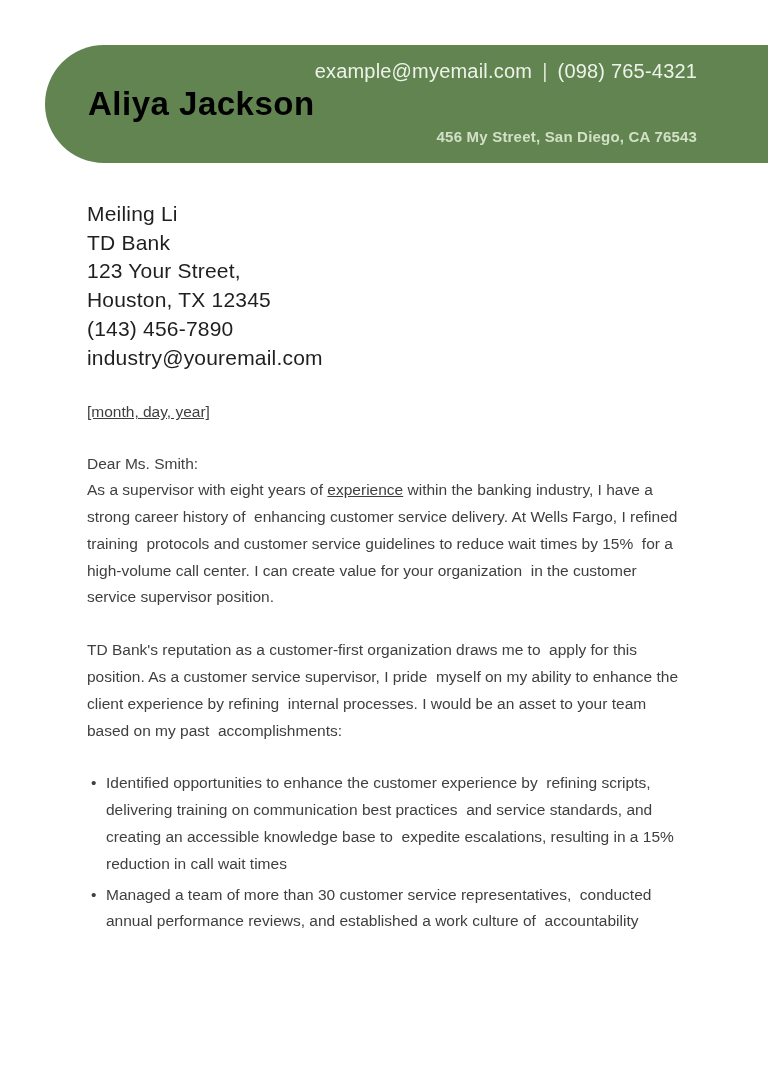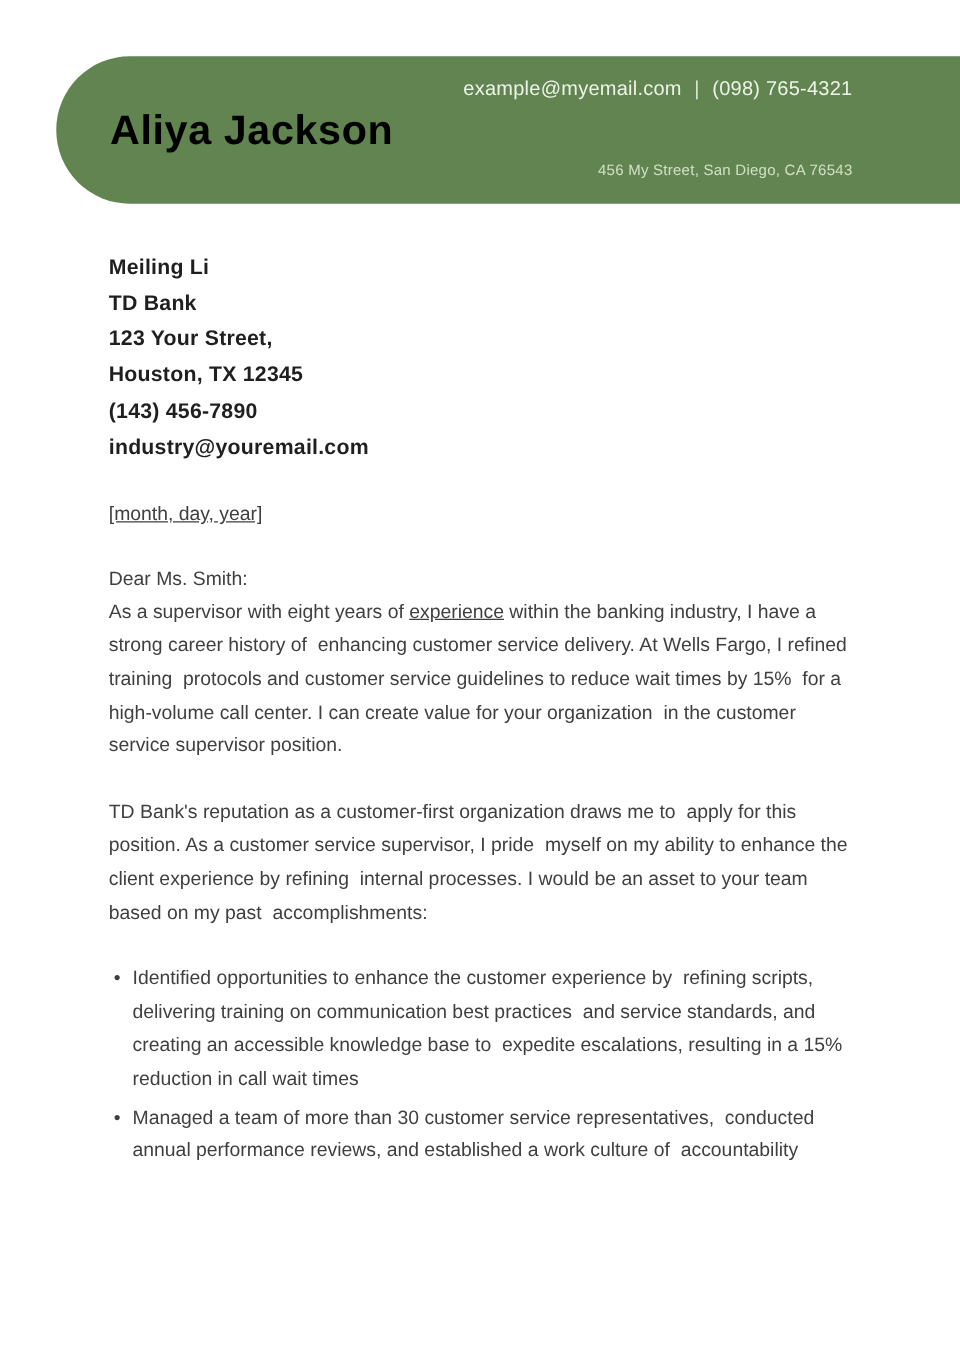--- a/index.html
+++ b/index.html
@@ -33,46 +33,47 @@
     font-weight: 700;
     letter-spacing: 0.5px;
     white-space: nowrap;
   }
   .banner-contact {
     text-align: right;
     white-space: pre;
   }
   .contact-line1 {
     color: #eef3e9;
-    font-size: 16px;
+    font-size: 20px;
     line-height: 29px;
     letter-spacing: 0.2px;
     text-align: center;
   }
   .contact-sep { margin: 0 10px; color: #dbe6d2; }
   .contact-line2 {
     color: #d2e0c6;
-    font-size: 12px;
+    font-size: 15px;
     line-height: 29px;
     letter-spacing: 0.2px;
+    font-weight: bold;
   }
   
   .content {
     position: absolute;
     top: 200px;
     left: 87px;
     width: 600px;
     color: #3f3f3f;
     font-size: 15.5px;
   }
   .recipient-block { margin-bottom: 26px; }
   .recipient-line {
-    font-weight: 700;
+    font-weight: 400;
     color: #1f1f1f;
-    font-size: 17px;
+    font-size: 21px;
     line-height: 28.7px;
     letter-spacing: 0.2px;
   }
   .date-line {
     line-height: 27px;
     margin-bottom: 25px;
     white-space: pre-wrap;
     text-decoration: underline;
   }
   .salutation {

